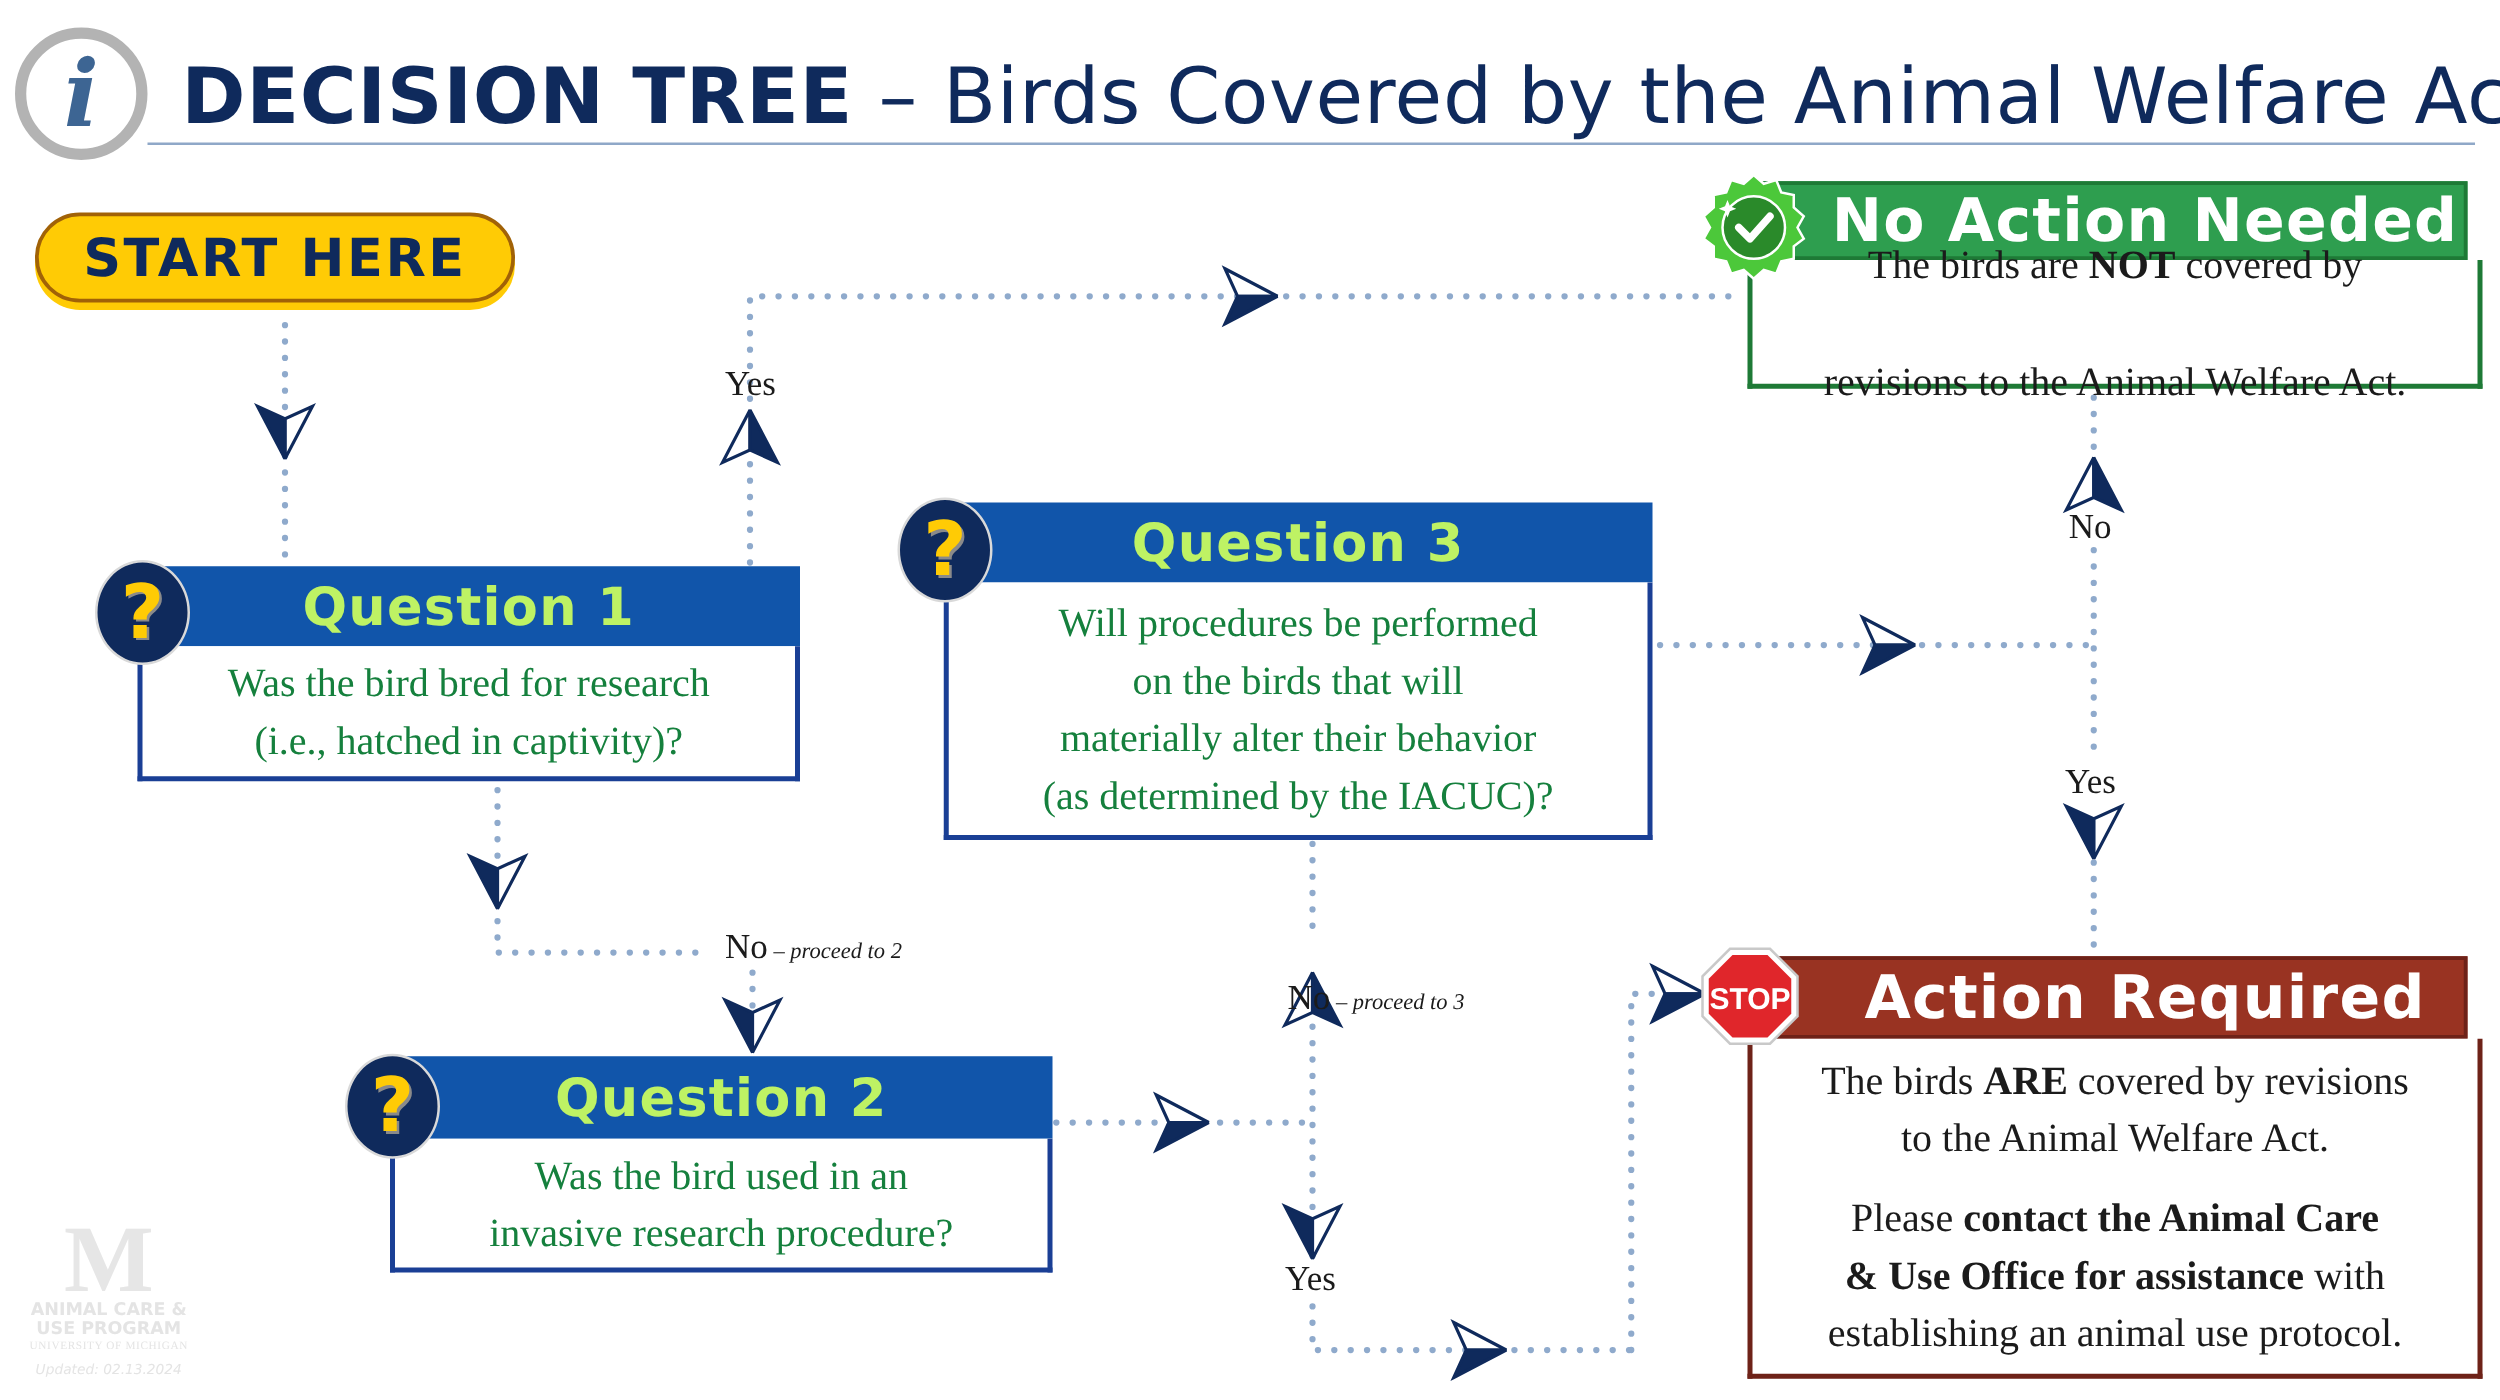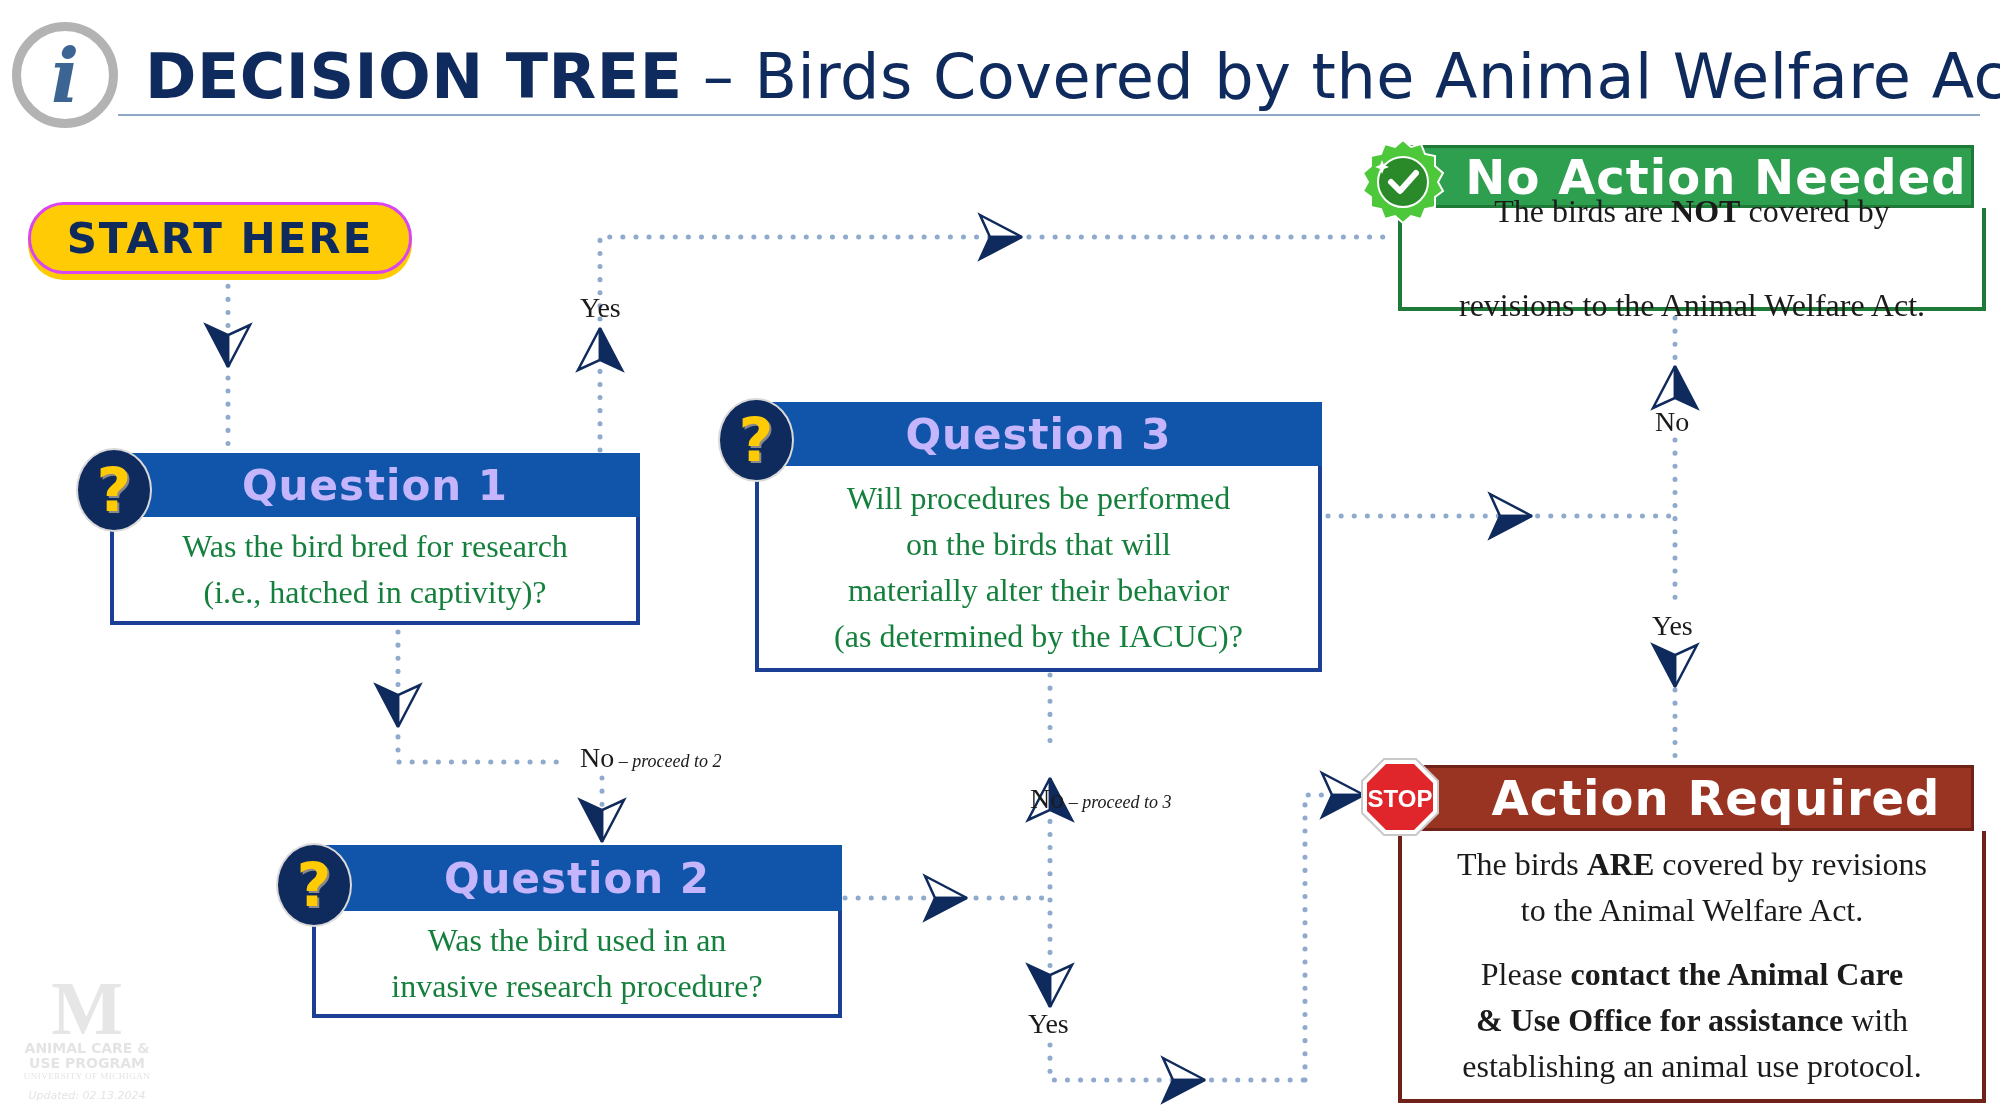--- a/index.html
+++ b/index.html
@@ -5,24 +5,24 @@
   html, body { margin:0; padding:0; background:#ffffff; }
   body { width:2000px; height:1120px; position:relative; overflow:hidden; font-family:"DejaVu Sans", sans-serif; }
   .abs { position:absolute; }
   #connectors { position:absolute; left:0; top:0; width:2000px; height:1120px; }
   .info-circle { left:12px; top:22px; width:106px; height:106px; border-radius:50%; border:9px solid #b3b3b3; box-sizing:border-box; background:#fff; }
   .info-i { position:absolute; left:0; right:0; top:2px; text-align:center; font-family:"DejaVu Serif", serif; font-style:italic; font-weight:bold; font-size:74px; color:#3d6593; line-height:86px; }
   .title-text { left:145px; top:38px; font-size:62px; color:#0f2a5c; white-space:nowrap; letter-spacing:0.5px; line-height:78px; }
   .title-text .strong { font-weight:bold; }
   .title-rule { left:118px; top:114px; width:1862px; height:2px; background:#8fa8c8; }
 
-  .start-pill { left:28px; top:170px; width:384px; height:72px; background:#ffcb05; border:3px solid #d946ef; border-radius:40px; box-sizing:border-box; box-shadow:0 6px 0 #ffcb05; display:flex; align-items:center; justify-content:center; font-weight:bold; font-size:42px; color:#0f2a5c; letter-spacing:2px;margin-top:32px; }
+  .start-pill { left:28px; top:170px; width:384px; height:72px; background:#ffcb05; border:3px solid #a16207; border-radius:40px; box-sizing:border-box; box-shadow:0 6px 0 #ffcb05; display:flex; align-items:center; justify-content:center; font-weight:bold; font-size:42px; color:#0f2a5c; letter-spacing:2px; }
 
   .qbox { position:absolute; box-sizing:border-box; }
-  .qhead { position:absolute; left:0; right:0; top:0; background:#1155aa; color:#c4b5fd; font-weight:bold; text-align:center; font-size:42px; letter-spacing:1px; display:flex; align-items:center; justify-content:center; }
+  .qhead { position:absolute; left:0; right:0; top:0; background:#1155aa; color:#bef264; font-weight:bold; text-align:center; font-size:42px; letter-spacing:1px; display:flex; align-items:center; justify-content:center; }
   .qbody { position:absolute; left:0; right:0; bottom:0; border:4px solid #1a3f95; border-top:none; background:#fff; box-sizing:border-box; font-family:"Liberation Serif", serif; color:#15803d; text-align:center; font-size:32px; line-height:46px; display:flex; flex-direction:column; justify-content:center; }
   .qicon { position:absolute; width:76px; height:84px; border-radius:50%; background:#0f2a5c; border:2px solid #d9d9d9; display:flex; align-items:center; justify-content:center; font-weight:bold; font-size:60px; color:#ffcb05; box-sizing:border-box; text-shadow:2px 2px 0 #8a8a8a; }
 
   .rbox { position:absolute; box-sizing:border-box; }
   .rhead { position:absolute; left:0; right:12px; top:0; color:#fff; font-weight:bold; font-size:48px; letter-spacing:1px; display:flex; align-items:center; justify-content:center; padding-left:60px; box-sizing:border-box; }
   .rbody { position:absolute; left:0; right:0; bottom:0; background:#fff; box-sizing:border-box; font-family:"Liberation Serif", serif; color:#1b1b1b; text-align:center; font-size:32px; line-height:46px; display:flex; flex-direction:column; justify-content:center; }
   .b { font-weight:bold; }
 
   .lbl { position:absolute; font-family:"Liberation Serif", serif; font-size:28px; color:#1b1b1b; white-space:nowrap; }
   .lbl i { font-style:italic; font-size:18px; }

